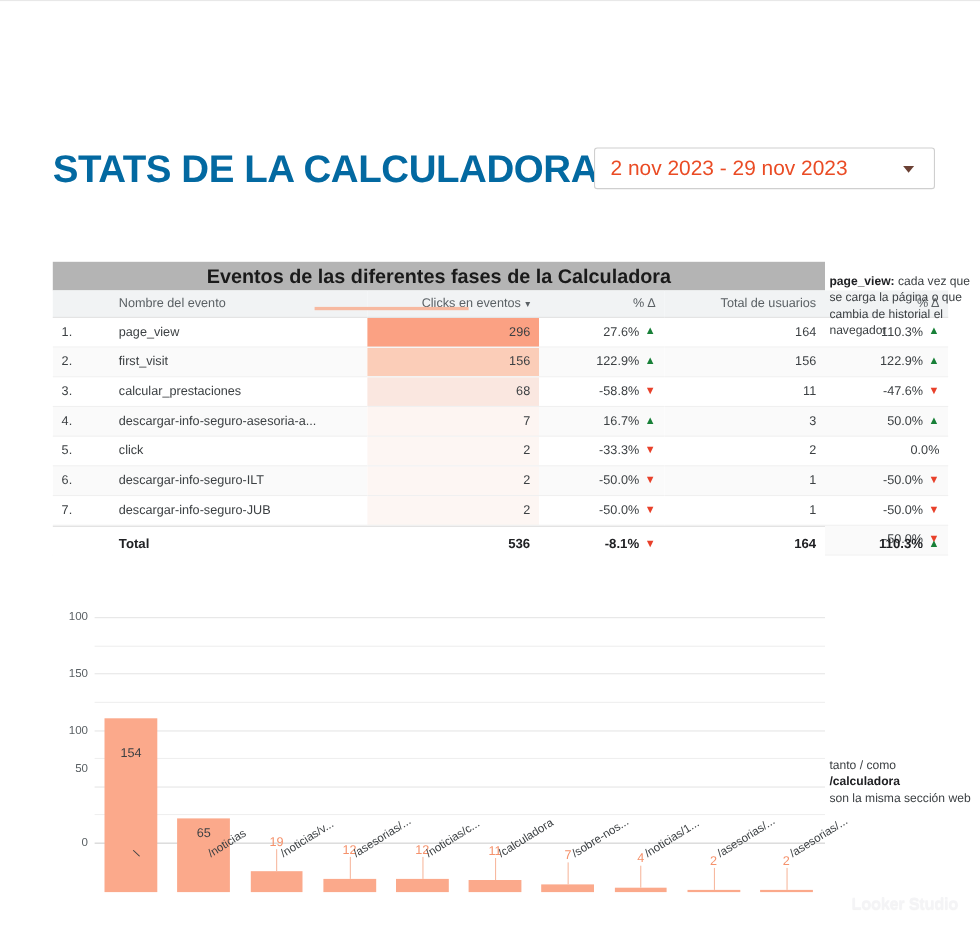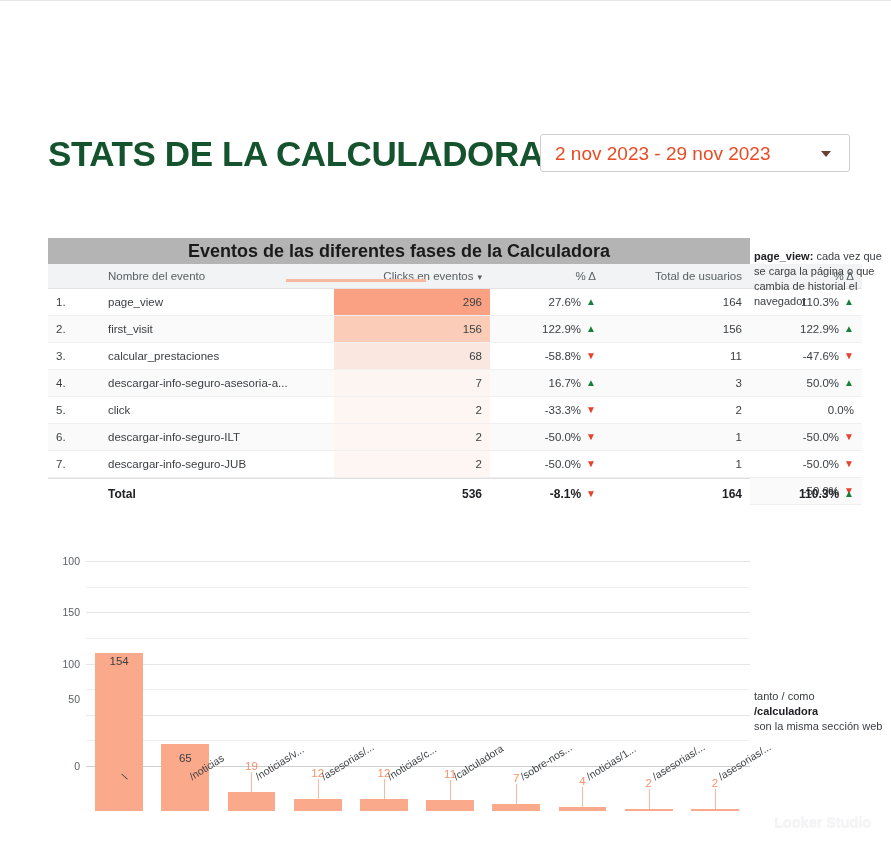--- a/index.html
+++ b/index.html
@@ -10,21 +10,21 @@
     -webkit-font-smoothing:antialiased;
     overflow:hidden;
     position:relative;
   }
   .page{position:absolute;inset:0;background:#fff;border-top:1px solid #e8e8e8;}
 
   
   .header{position:absolute;left:48px;top:128px;width:805px;height:56px;}
   .title{
     position:absolute;left:0;top:2px;
-    font-size:35px;font-weight:700;color:#14532d;
+    font-size:35px;font-weight:700;color:#0369a1;
     letter-spacing:-0.4px;white-space:nowrap;line-height:46px;
   }
   .daterange{
     position:absolute;left:492px;top:5px;
     width:310px;height:38px;
     border:1px solid #cfcfcf;border-radius:3px;background:#fff;
     box-sizing:border-box;
   }
   .daterange-text{
     position:absolute;left:14px;top:7px;
@@ -253,21 +253,21 @@
           <div class="grid minor" style="top: 150.125px;"></div>
           <div class="grid" style="top: 124.5px;"></div>
           <div class="grid minor" style="top: 98.875px;"></div>
           <div class="grid" style="top: 73.25px;"></div>
           <div class="grid minor" style="top: 47.625px;"></div>
           <div class="grid" style="top: 22px;"></div>
         </div>
       <div class="plot" id="plot">
           <div class="bar-slot" style="left: 0%; width: 10%;">
             <div class="bar" style="height: 157.85px; background: rgb(251, 169, 139);"></div>
-            <div class="bar-lbl inside" style="bottom: 144px; text-align: center;">154</div>
+            <div class="bar-lbl inside" style="bottom: 120px; text-align: center;">154</div>
           </div>
           <div class="bar-slot" style="left: 10%; width: 10%;">
             <div class="bar" style="height: 66.625px; background: rgb(251, 169, 139);"></div>
             <div class="bar-lbl inside" style="bottom: 46.625px;">65</div>
           </div>
           <div class="bar-slot" style="left: 20%; width: 10%;">
             <div class="bar" style="height: 19.475px; background: rgb(251, 169, 139);"></div>
             <div class="bar-lbl outside" style="bottom: 39.475px;">19</div>
             <div style="position: absolute; left: 50%; width: 1px; background: rgb(247, 185, 160); bottom: 19.475px; height: 20px;"></div>
           </div>

